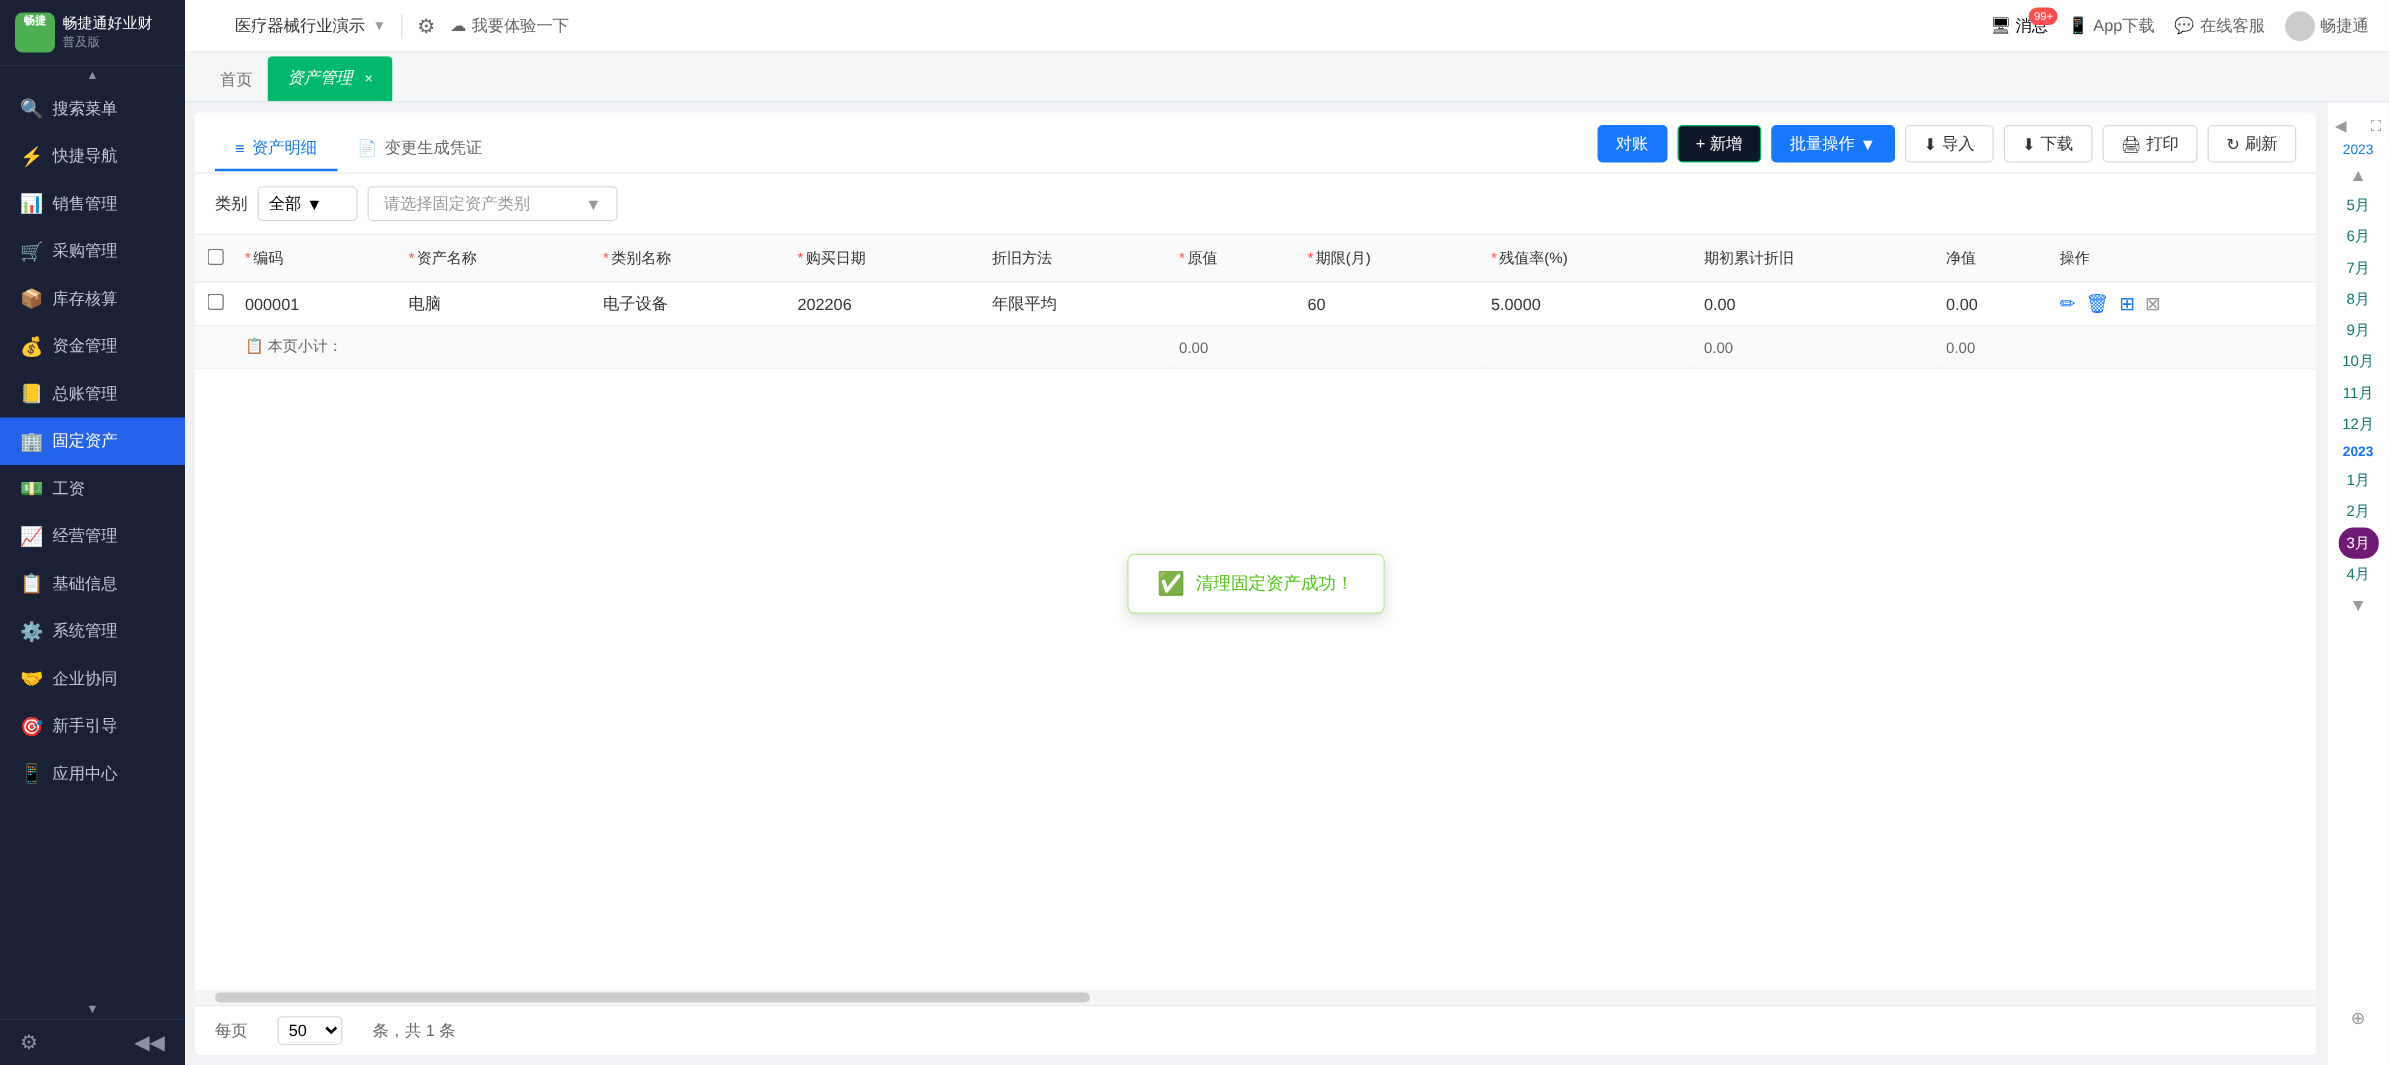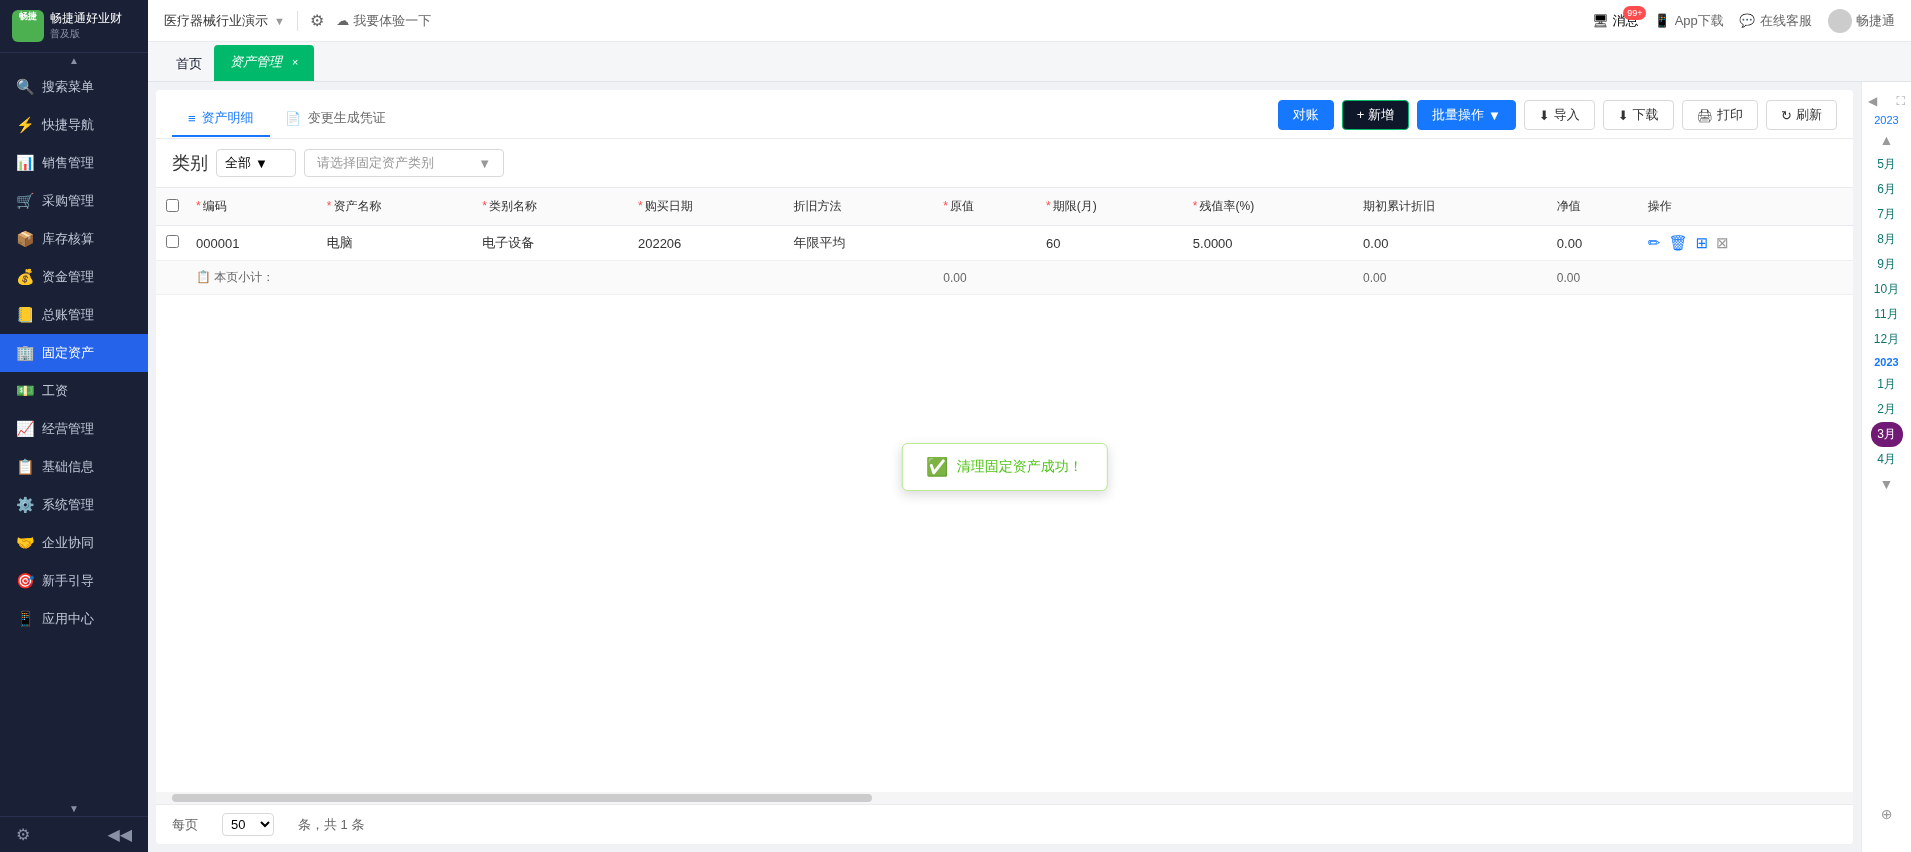--- a/index.html
+++ b/index.html
@@ -63,21 +63,21 @@
       background: #fff;
       height: 42px;
       display: flex; align-items: center;
       padding: 0 16px;
       border-bottom: 1px solid #e8eaed;
       gap: 12px;
       flex-shrink: 0;
     }
     .topbar-company {
       display: flex; align-items: center; gap: 6px;
-      font-size: 13px; color: #333; cursor: pointer;
+      font-size: 13px; color: #333; cursor: pointer; margin-left: 24px;
     }
     .topbar-divider { width: 1px; height: 20px; background: #e0e0e0; }
     .topbar-gear { color: #666; cursor: pointer; font-size: 16px; }
     .topbar-experience {
       display: flex; align-items: center; gap: 4px;
       font-size: 13px; color: #666; cursor: pointer;
     }
     .topbar-right {
       margin-left: auto; display: flex; align-items: center; gap: 16px;
     }
@@ -106,21 +106,21 @@
       color: #666;
       border-bottom: 2px solid transparent;
     }
     .tab-item.active {
       background: #00b96b;
       color: #fff;
       border-radius: 4px 4px 0 0;
       font-style: italic;
     }
     .tab-close { margin-left: 6px; font-size: 11px; }
-    .tab-home { color: #0f172a; font-size: 13px; padding: 8px 12px; cursor: pointer; }
+    .tab-home { color: #737373; font-size: 13px; padding: 8px 12px; cursor: pointer; }
 
     
     .content-area {
       flex: 1; display: flex; flex-direction: row; overflow: hidden;
     }
     .content-main {
       flex: 1; display: flex; flex-direction: column; overflow: hidden; background: #fff; margin: 8px; border-radius: 4px;
       position: relative;
     }
 
@@ -137,21 +137,21 @@
       border-bottom: 2px solid transparent;
     }
     .sub-tab.active { color: #1677ff; border-bottom: 2px solid #1677ff; }
     .sub-tab-icon { font-size: 13px; }
 
     
     .toolbar {
       display: flex; align-items: center; padding: 10px 16px; gap: 8px;
       border-bottom: 1px solid #e8eaed;
     }
-    .filter-label { font-size: 18px; color: #333; font-family: Liberation Serif, serif; }
+    .filter-label { font-size: 13px; color: #333; font-family: Liberation Serif, serif; }
     .filter-select {
       display: flex; align-items: center; gap: 4px;
       border: 1px solid #d9d9d9; border-radius: 4px;
       padding: 4px 8px; font-size: 13px; cursor: pointer;
       background: #fff; min-width: 80px;
     }
     .filter-input {
       display: flex; align-items: center; gap: 4px;
       border: 1px solid #d9d9d9; border-radius: 4px;
       padding: 4px 12px; font-size: 13px; color: #999;

